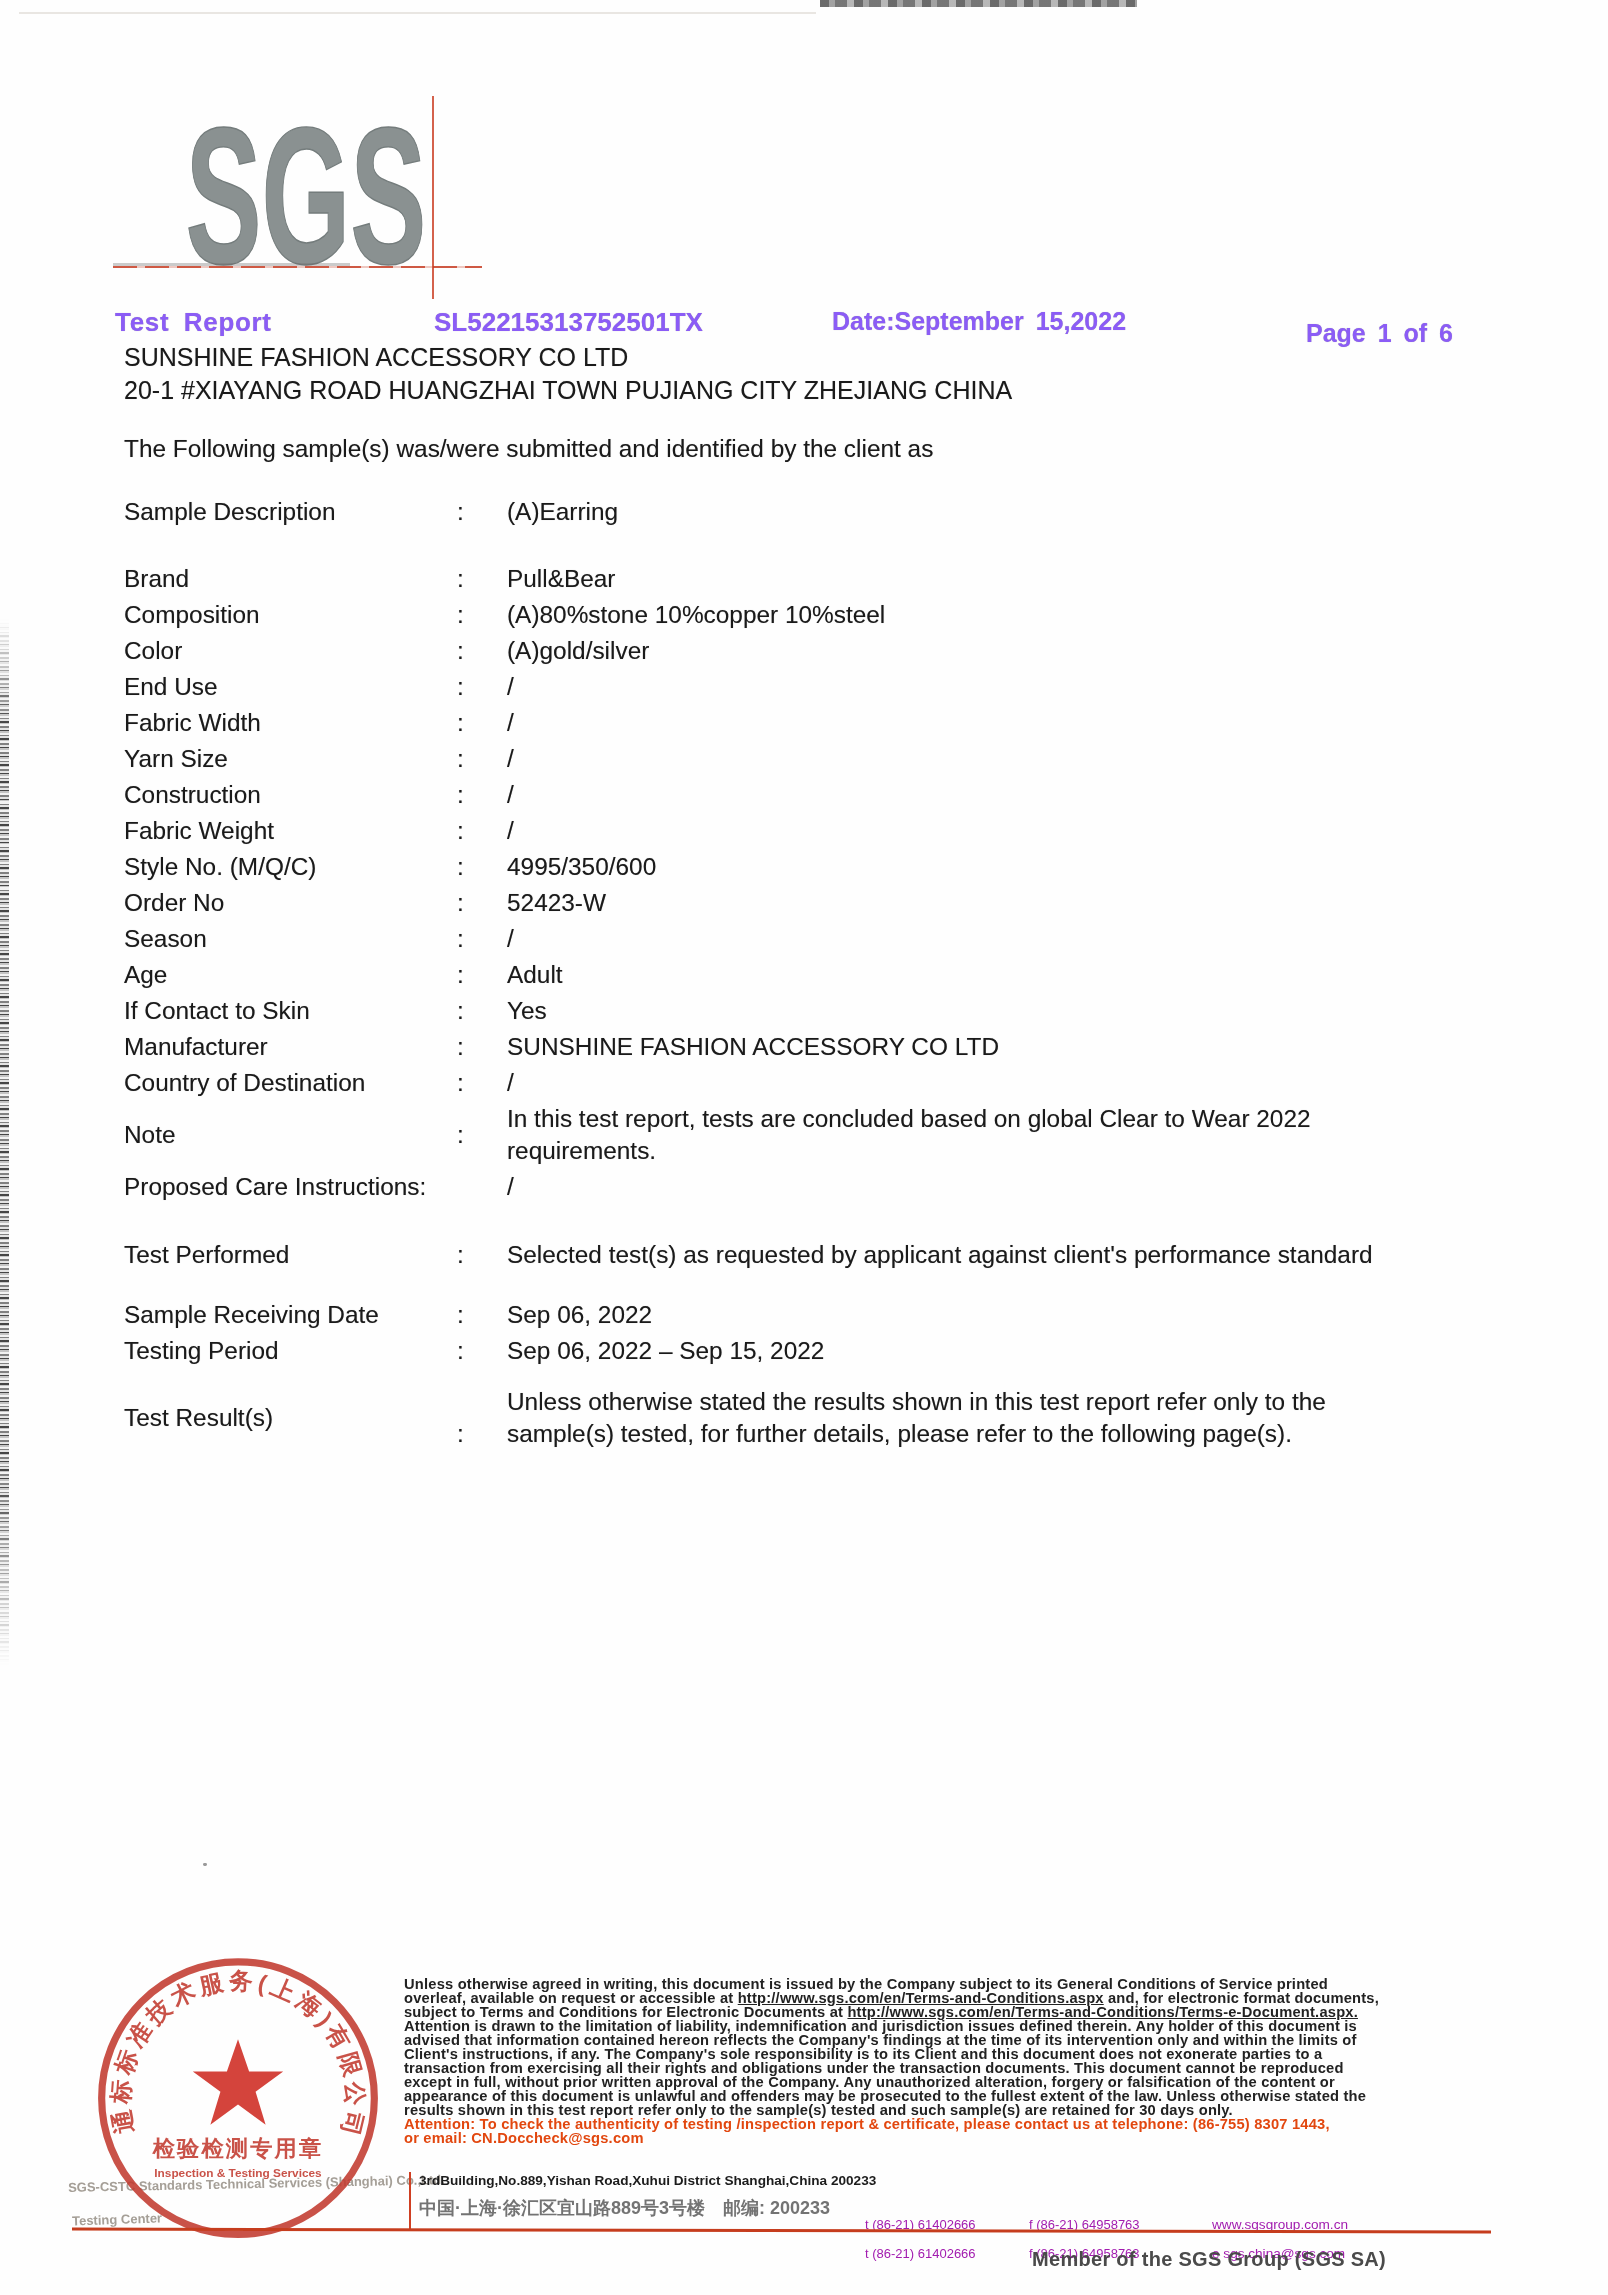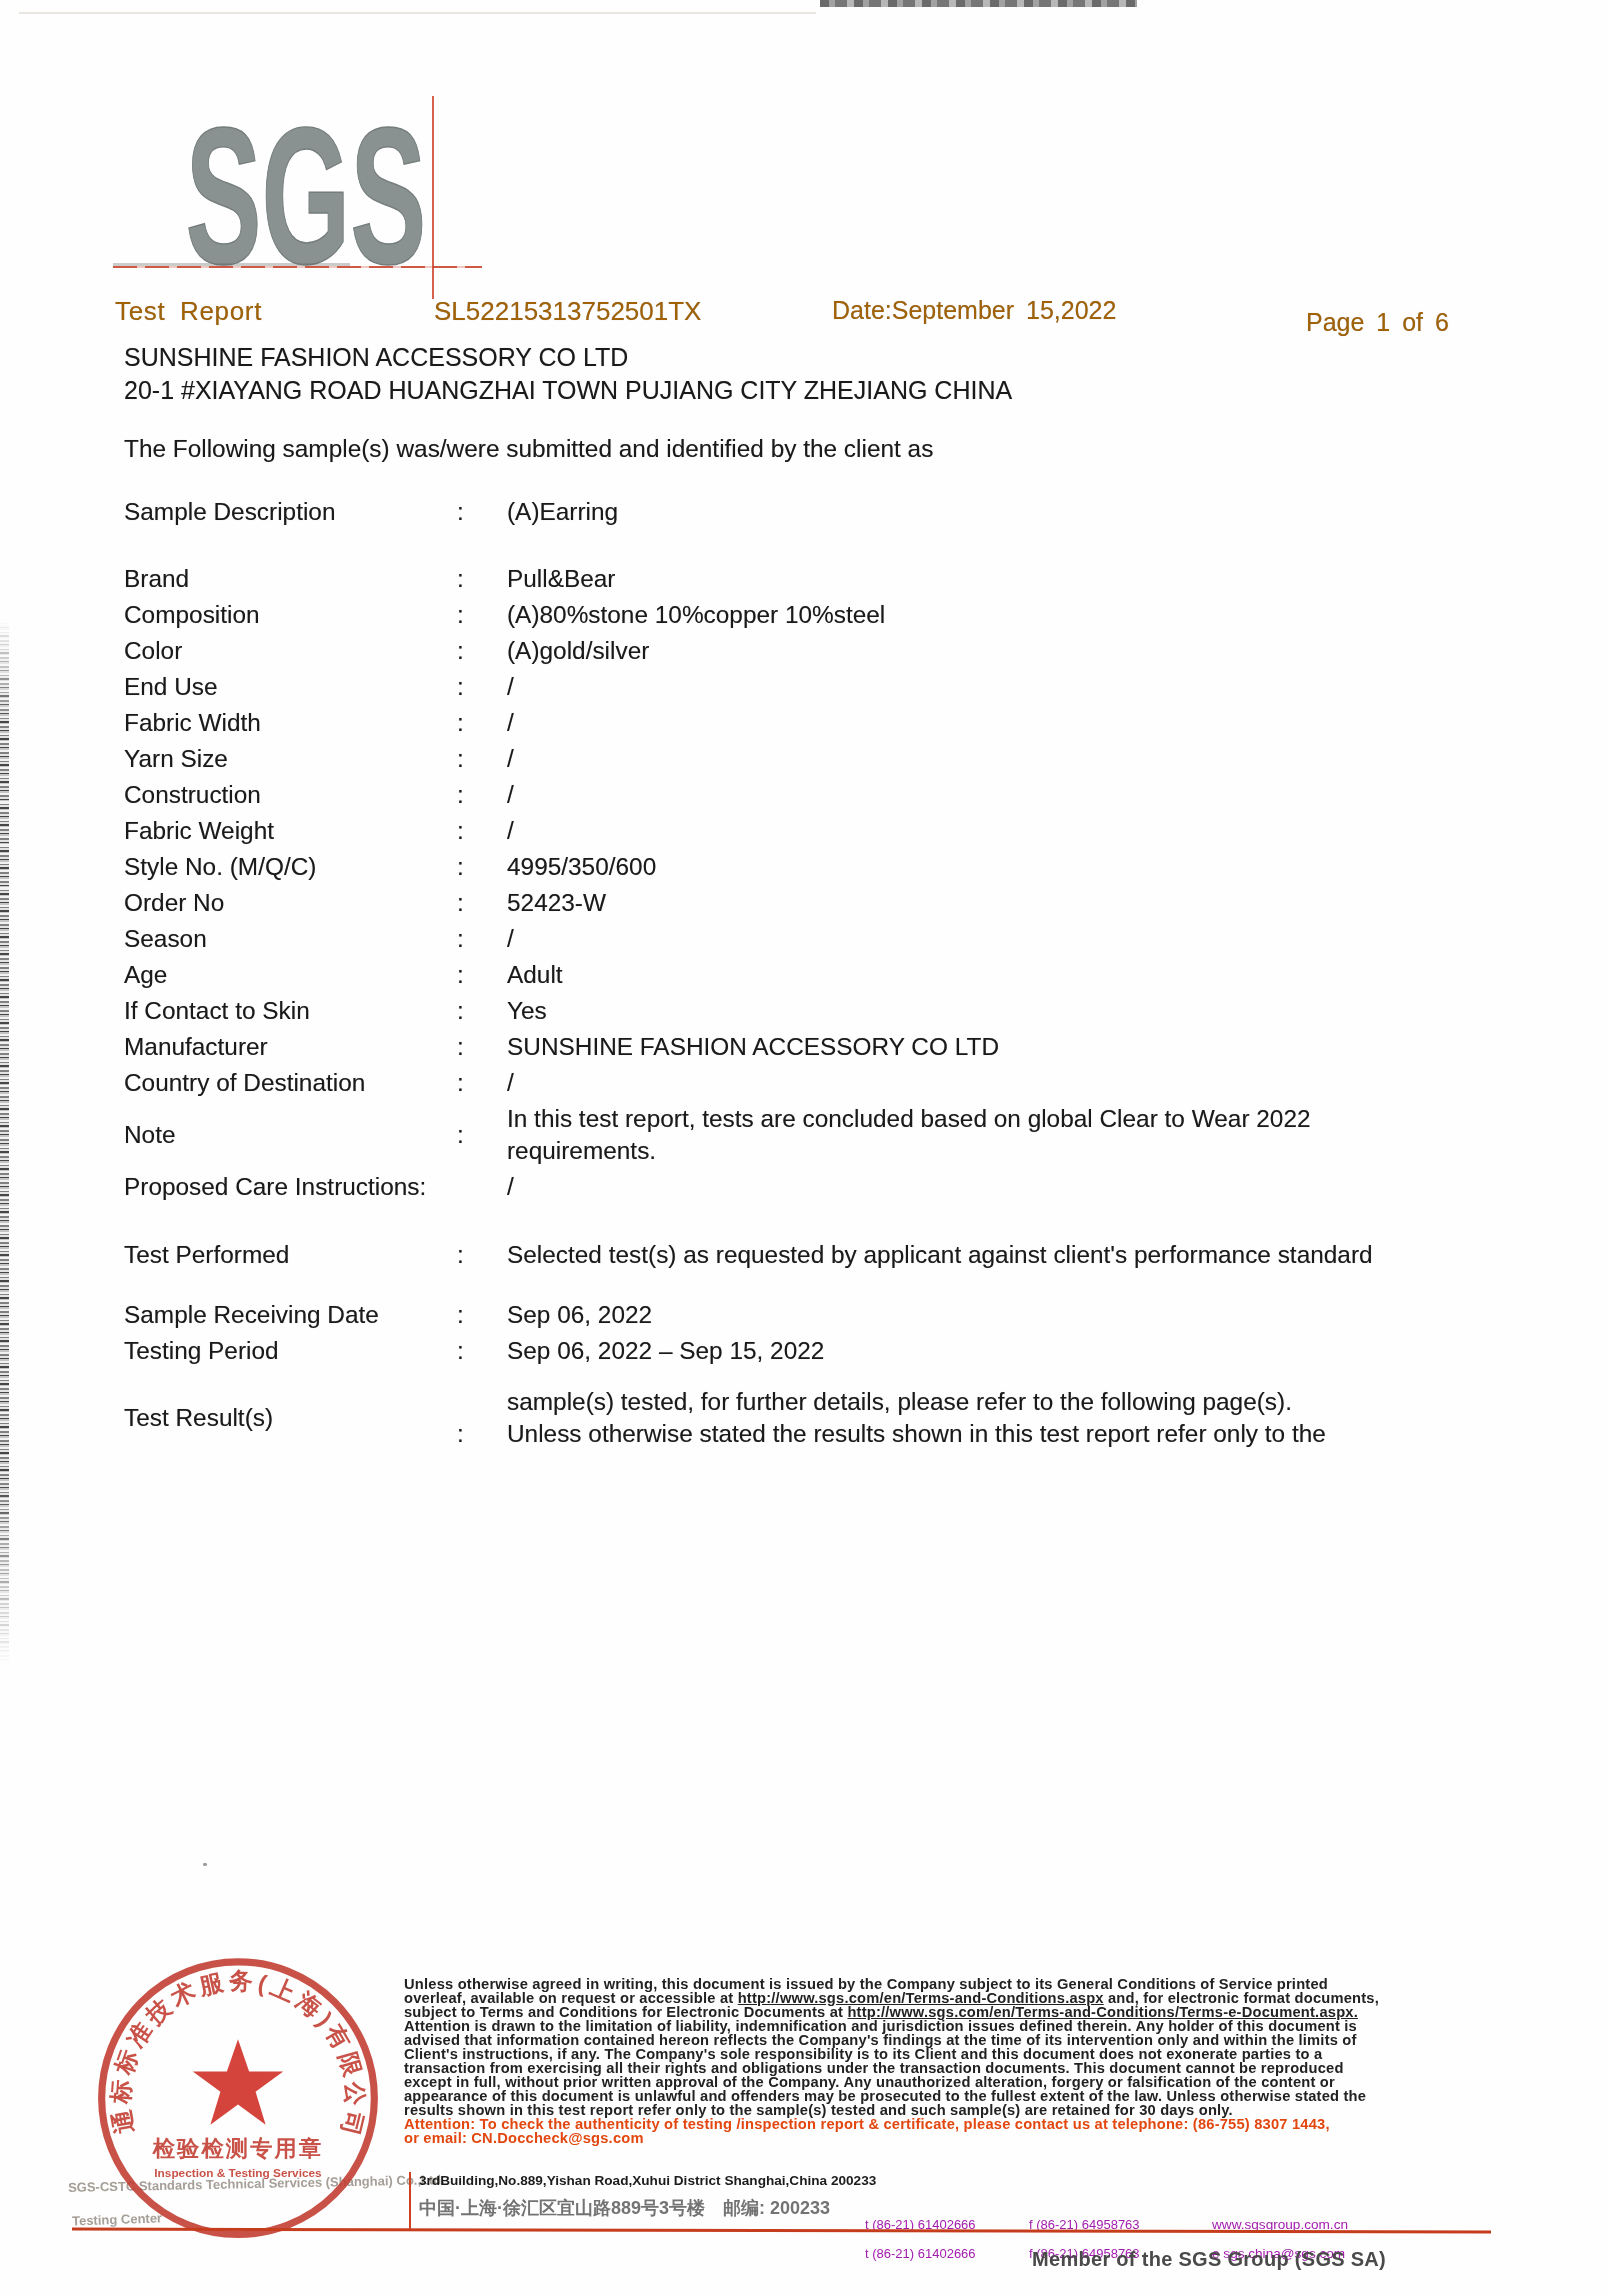--- a/index.html
+++ b/index.html
@@ -8,21 +8,21 @@
   .soft{text-shadow:0 0 0.7px rgba(40,40,40,.4);}
 
   
   .logo-svg{position:absolute;left:184px;top:115px;}
   .red-vline{position:absolute;left:432px;top:96px;width:2.2px;height:203px;
              background:rgba(205,70,45,.85);}
   .red-hline{position:absolute;left:113px;top:266px;width:369px;height:2.2px;
              background:repeating-linear-gradient(90deg,rgba(198,60,35,.85) 0 24.4px,rgba(198,60,35,.28) 24.4px 32px);}
   .gray-smudge{position:absolute;left:113px;top:263px;width:237px;height:2.9px;
              background:rgba(110,110,110,.35);}
-  .hrow{position:absolute;top:296px;font-weight:normal;font-size:26px;white-space:nowrap;color:#a16207;}
+  .hrow{position:absolute;top:307px;font-weight:bold;font-size:26px;white-space:nowrap;color:#8b5cf6;}
 
   .client-line{position:absolute;left:124px;font-size:25px;white-space:nowrap;}
   .intro{position:absolute;left:124px;top:435px;font-size:24.4px;white-space:nowrap;}
 
   
   .fields{position:absolute;left:124px;top:494px;width:1386px;}
   .fsection{position:relative;}
   .fsection.s2{margin-top:31px;}
   .fsection.s3{margin-top:32px;}
   .fsection.s4{margin-top:24px;}
@@ -205,22 +205,22 @@
           <span class="flabel">Testing Period</span>
           <span class="fcolon">:</span>
           <div class="fvalue">Sep 06, 2022 – Sep 15, 2022</div>
         </div>
       </div>
       <div class="fsection s5">
         <div class="frow soft multi">
           <span class="flabel">Test Result(s)</span>
           <span class="fcolon low">:</span>
           <div class="fvalue">
+            <div>Unless otherwise stated the results shown in this test report refer only to the</div>
             <div>sample(s) tested, for further details, please refer to the following page(s).</div>
-            <div>Unless otherwise stated the results shown in this test report refer only to the</div>
           </div>
         </div>
       </div>
     </div>
 
   <div class="disclaimer" id="disclaimer">
       <div class="dline">Unless otherwise agreed in writing, this document is issued by the Company subject to its General Conditions of Service printed</div>
       <div class="dline">overleaf, available on request or accessible at <span style="text-decoration: underline;">http://www.sgs.com/en/Terms-and-Conditions.aspx</span> and, for electronic format documents,</div>
       <div class="dline">subject to Terms and Conditions for Electronic Documents at <span style="text-decoration: underline;">http://www.sgs.com/en/Terms-and-Conditions/Terms-e-Document.aspx.</span></div>
       <div class="dline">Attention is drawn to the limitation of liability, indemnification and jurisdiction issues defined therein. Any holder of this document is</div>

